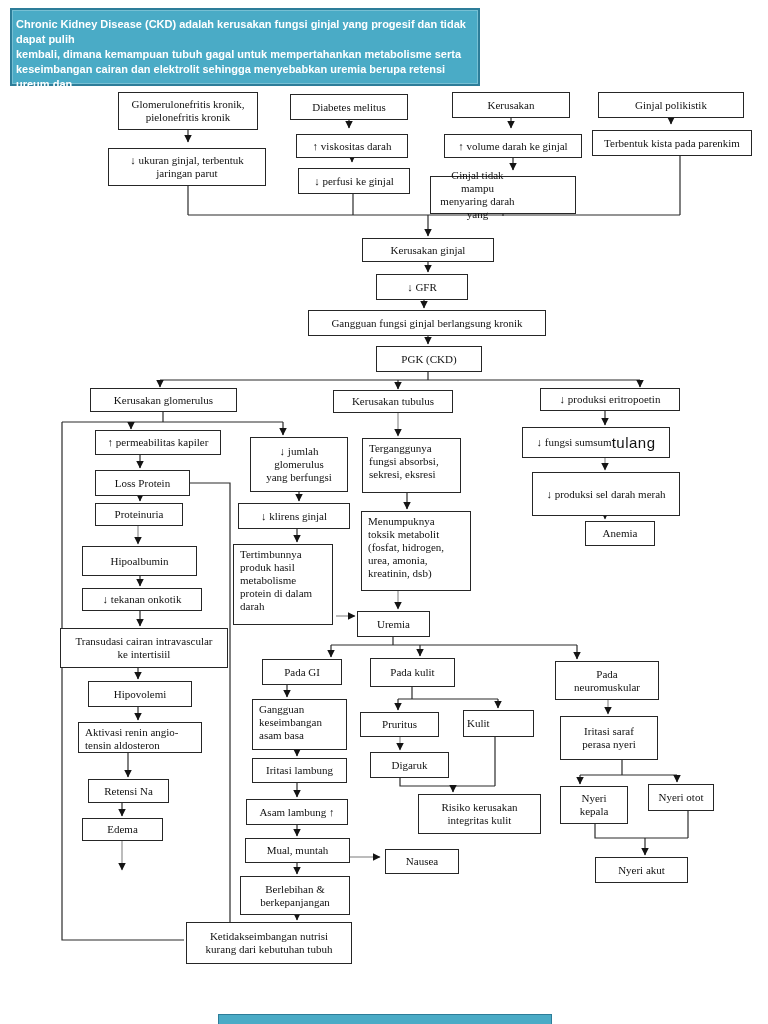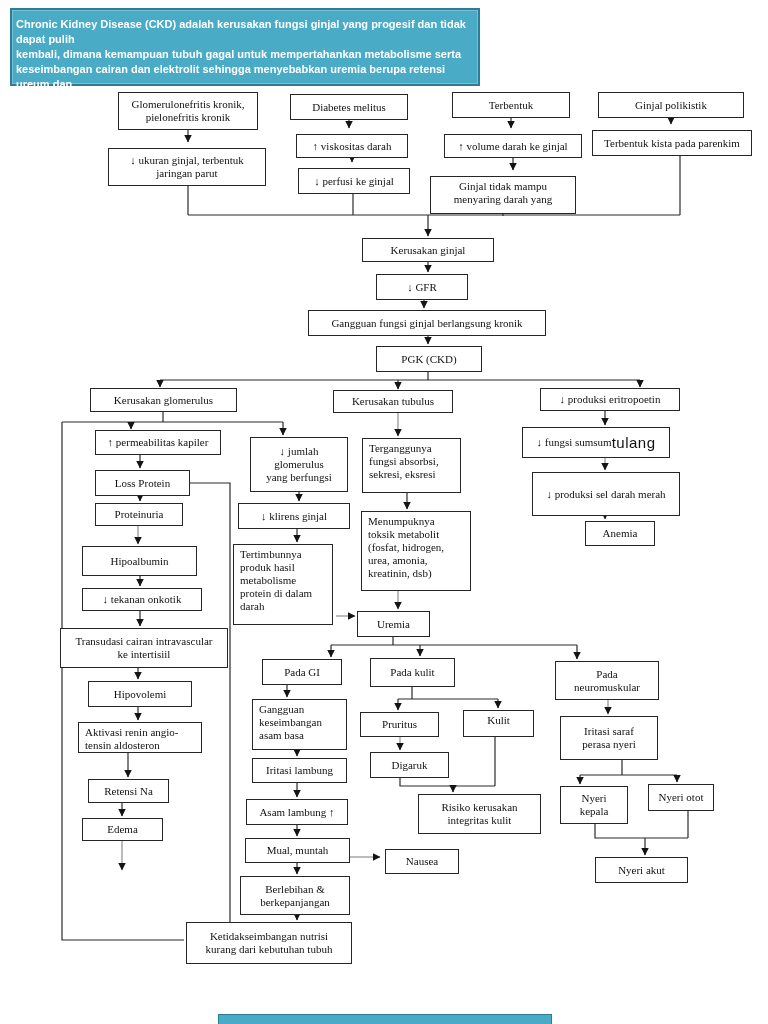--- a/index.html
+++ b/index.html
@@ -6,21 +6,21 @@
   #page{position:relative;width:768px;height:1024px;background:#ffffff;overflow:hidden;
         font-family:"Liberation Serif","DejaVu Serif",serif;}
   #connectors{position:absolute;left:0;top:0;z-index:1;}
   #connectors line,#connectors polyline{stroke:#2b2b2b;stroke-width:1.2;fill:none;}
   #connectors .g{stroke:#8f8f8f;}
   .box{position:absolute;z-index:2;background:#ffffff;border:1.4px solid #262626;
        box-sizing:border-box;display:flex;align-items:center;justify-content:center;
        text-align:center;white-space:pre-line;font-size:11px;line-height:1.18;color:#111;
        padding:3px 3px;}
   .box.left{align-items:flex-start;justify-content:flex-start;text-align:left;padding:3px 2px 2px 6px;}
-  .clipbox{flex-direction:column;justify-content:flex-start;padding-top:3px;}
+  .clipbox{justify-content:flex-start;padding-top:3px;}
   .clip{height:4px;overflow:hidden;font-size:9px;line-height:9px;color:#444;letter-spacing:3px;}
   .big-sans{font-family:"Liberation Sans",sans-serif;font-size:15px;letter-spacing:.5px;}
   #header-box{position:absolute;left:10px;top:8px;width:470px;height:78px;z-index:2;
        background:#4aabc6;border:2px solid #2d7d99;box-sizing:border-box;
        box-shadow:inset 0 0 0 1px rgba(255,255,255,.25);}
   #header-text{font-family:"Liberation Sans","DejaVu Sans",sans-serif;font-weight:bold;
        font-size:11px;line-height:15px;color:#ffffff;padding:7px 4px;white-space:pre-line;}
   #next-page-peek{position:absolute;left:218px;top:1014px;width:334px;height:10px;z-index:2;
        background:#4aabc6;border:1px solid #2d7d99;border-bottom:none;box-sizing:border-box;}
 </style>
@@ -129,21 +129,21 @@
     <line x1="645" y1="838" x2="645" y2="855" marker-end="url(#ah)"></line>
   </svg>
 
   <div class="box" style="left:118px;top:92px;width:140px;height:38px">Glomerulonefritis kronik,
 pielonefritis kronik</div>
   <div class="box" style="left:108px;top:148px;width:158px;height:38px">↓ ukuran ginjal, terbentuk
 jaringan parut</div>
   <div class="box" style="left:290px;top:94px;width:118px;height:26px">Diabetes melitus</div>
   <div class="box" style="left:296px;top:134px;width:112px;height:24px">↑ viskositas darah</div>
   <div class="box" style="left:298px;top:168px;width:112px;height:26px">↓ perfusi ke ginjal</div>
-  <div class="box" style="left:452px;top:92px;width:118px;height:26px">Terbentuk</div>
+  <div class="box" style="left:452px;top:92px;width:118px;height:26px">Kerusakan</div>
   <div class="box" style="left:444px;top:134px;width:138px;height:24px">↑ volume darah ke ginjal</div>
   <div class="box clipbox" style="left:430px;top:176px;width:146px;height:38px">
     <div>Ginjal tidak mampu
 menyaring darah yang</div>
     <div class="clip">. . . .   . .</div>
   </div>
   <div class="box" style="left:598px;top:92px;width:146px;height:26px">Ginjal polikistik</div>
   <div class="box" style="left:592px;top:130px;width:160px;height:26px">Terbentuk kista pada parenkim</div>
 
   <div class="box" style="left:362px;top:238px;width:132px;height:24px">Kerusakan ginjal</div>

